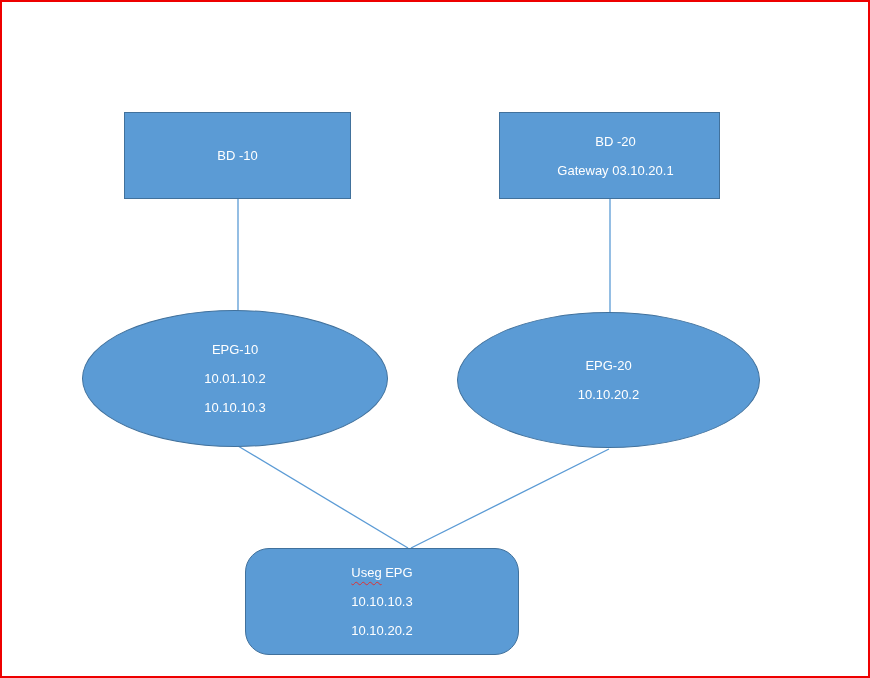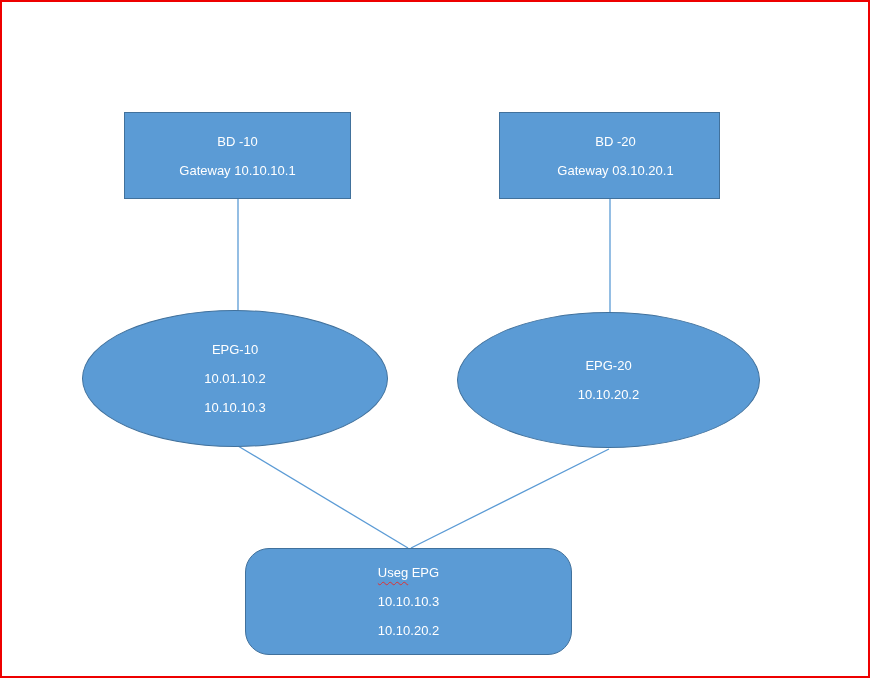--- a/index.html
+++ b/index.html
@@ -43,21 +43,21 @@
     display: flex;
     flex-direction: column;
     align-items: center;
     justify-content: center;
     text-align: center;
   }
   .node-bd10 { left: 122px; top: 110px; width: 227px; height: 87px; }
   .node-bd20 { left: 497px; top: 110px; width: 221px; height: 87px; padding-left: 12px; }
   .node-epg10 { left: 80px; top: 308px; width: 306px; height: 137px; border-radius: 50%; text-align: center; }
   .node-epg20 { left: 455px; top: 310px; width: 303px; height: 136px; border-radius: 50%; text-align: right; }
-  .node-useg { left: 243px; top: 546px; width: 327px; height: 107px; border-radius: 24px; text-align: center; }
+  .node-useg { left: 243px; top: 546px; width: 274px; height: 107px; border-radius: 24px; text-align: center; }
   .misspelled {
     text-decoration: underline;
     text-decoration-style: wavy;
     text-decoration-color: var(--misspelling-underline);
     text-decoration-thickness: 1px;
     text-underline-offset: 4px;
   }
   .title-word2 { margin-left: 0.27em; }
 </style>
 </head>
@@ -67,21 +67,20 @@
 
   <svg class="connectors" viewBox="0 0 870 678" xmlns="http://www.w3.org/2000/svg">
       <line x1="238" y1="198" x2="238" y2="312" stroke="#5b9bd5" stroke-width="1.3"></line>
       <line x1="610" y1="198" x2="610" y2="314" stroke="#5b9bd5" stroke-width="1.3"></line>
       <line x1="238" y1="446" x2="408" y2="548" stroke="#5b9bd5" stroke-width="1.3"></line>
       <line x1="609" y1="449" x2="411" y2="548" stroke="#5b9bd5" stroke-width="1.3"></line>
     </svg>
 
   <div class="node node-bd10">
     <div>BD -10</div>
-    <div>Gateway 10.10.10.1</div>
   </div>
 
   <div class="node node-bd20">
     <div>BD -20</div>
     <div>Gateway 03.10.20.1</div>
   </div>
 
   <div class="node node-epg10">
     <div>EPG-10</div>
     <div>10.01.10.2</div>

